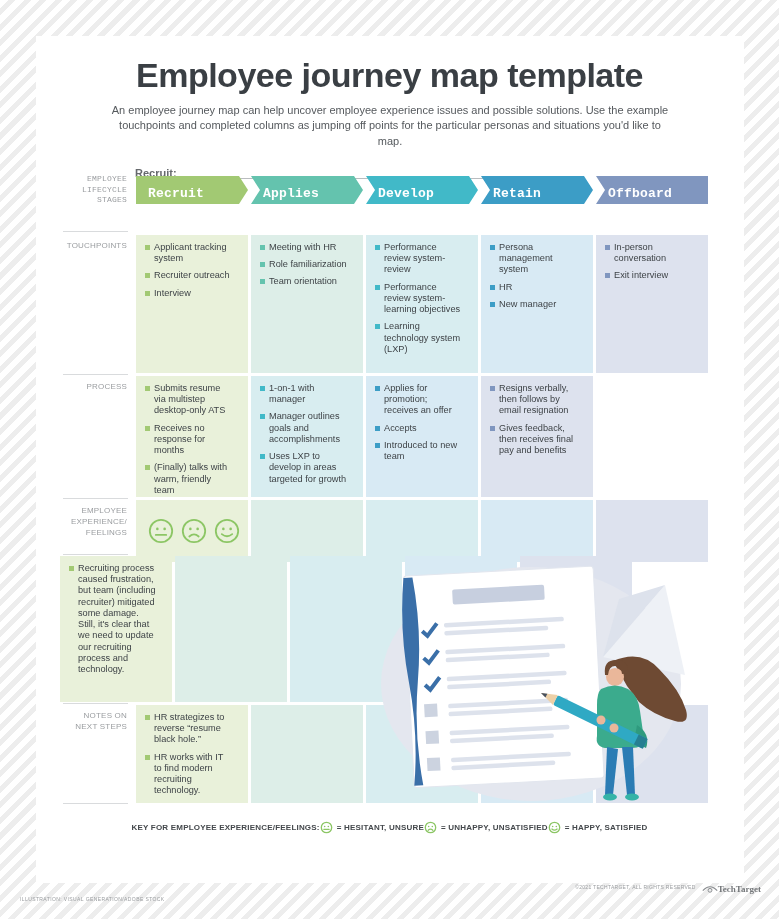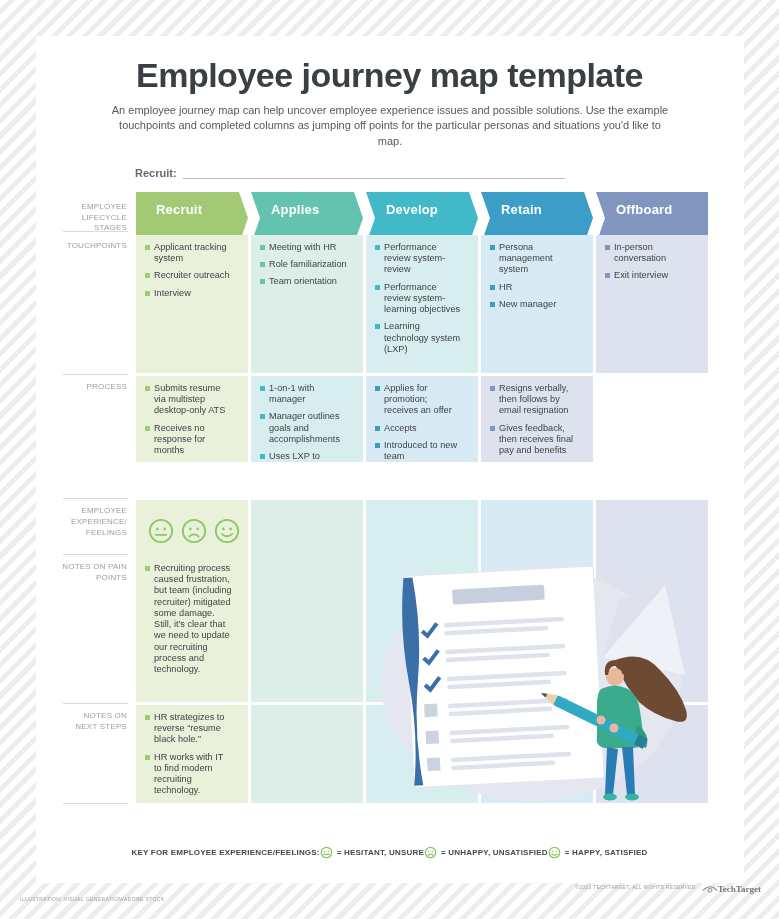--- a/index.html
+++ b/index.html
@@ -30,21 +30,21 @@
     color:#9a9da0; letter-spacing:0.2px; padding:6px 6px 0 0;
   }
   .row-label.vcenter { display:flex; align-items:center; justify-content:flex-end; padding-top:0; }
   .cell { width:112px; flex:none; overflow:hidden; padding:7px 15px 0 9px; }
   .c0 { background:var(--tint-0); } .c1 { background:var(--tint-1); }
   .c2 { background:var(--tint-2); } .c3 { background:var(--tint-3); }
   .c4 { background:var(--tint-4); }
 
   .stage-block {
     width:112px; flex:none; color:#fff; font-weight:bold; font-size:13px;
-    line-height:36px; padding-left:20px; letter-spacing:0.2px;
+    line-height:36px; padding-left:12px; letter-spacing:0.2px;
   }
   .s0 { background:var(--stage-0); clip-path:polygon(0 0, calc(100% - 9px) 0, 100% 50%, calc(100% - 9px) 100%, 0 100%); }
   .s1 { background:var(--stage-1); }
   .s2 { background:var(--stage-2); }
   .s3 { background:var(--stage-3); }
   .s1,.s2,.s3 { clip-path:polygon(0 0, calc(100% - 9px) 0, 100% 50%, calc(100% - 9px) 100%, 0 100%, 9px 50%); }
   .s4 { background:var(--stage-4); clip-path:polygon(0 0, 100% 0, 100% 100%, 0 100%, 9px 50%); }
 
   .bullet-item { display:flex; margin-bottom:6px; }
   .bullet { width:5px; height:5px; flex:none; margin:3px 4px 0 0; }
@@ -54,21 +54,21 @@
   .bullet-text { font-size:9.2px; line-height:1.22; color:#3e4347; }
 
   .faces-cell { display:flex; align-items:center; gap:7px; padding:0 0 0 12px; }
 
   .lbl-line { position:absolute; left:63px; width:65px; height:1px; background:#d9dbdd; }
 
   .illus { position:absolute; left:373px; top:557px; width:337px; height:247px; }
 
   .key {
     position:absolute; left:0; top:821px; width:779px;
-    display:flex; align-items:center; justify-content:center; gap:0;margin-top:25px;
+    display:flex; align-items:center; justify-content:center; gap:0;
   }
   .key-label { font-size:8px; font-weight:bold; color:#44484c; letter-spacing:0.2px; }
   .key-entry { display:inline-flex; align-items:center; gap:4px; font-size:8px; font-weight:bold; color:#44484c; letter-spacing:0.2px; }
   .key-face { display:inline-flex; align-items:center; }
 
   .credit { position:absolute; left:20px; top:896px; font-size:5px; color:#9a9da0; letter-spacing:0.4px; }
   .footer-right { position:absolute; right:18px; top:884px; display:flex; align-items:flex-end; gap:6px; }
   .copyright { font-size:5px; color:#9a9da0; letter-spacing:0.3px; margin-bottom:4px; }
   .tt-logo { display:inline-flex; flex-direction:row; align-items:center; }
   .tt-brand { font-size:9px; font-weight:bold; color:#75787b; font-family:"Liberation Serif", serif; }
@@ -80,21 +80,21 @@
   <div class="card"></div>
 
   <div class="title">Employee journey map template</div>
   <div class="subtitle">An employee journey map can help uncover employee experience issues and possible solutions. Use the example touchpoints and completed columns as jumping off points for the particular personas and situations you'd like to map.</div>
 
   <div class="persona-row">
     <span class="persona-label">Recruit:</span>
     <span class="persona-line"></span>
   </div>
 
-  <div class="trow" style="top:192px; height:52px;">
+  <div class="trow" style="top:176px; height:28px;font-family:Liberation Mono, monospace;">
     <div class="row-label vcenter">EMPLOYEE LIFECYCLE STAGES</div>
     <div class="stage-block s0">Recruit</div>
     <div class="stage-block s1">Applies</div>
     <div class="stage-block s2">Develop</div>
     <div class="stage-block s3">Retain</div>
     <div class="stage-block s4">Offboard</div>
   </div>
 
   <div class="trow" style="top:235px; height:138px;">
     <div class="row-label">TOUCHPOINTS</div>
@@ -159,21 +159,21 @@
           <span class="bullet"></span>
           <span class="bullet-text">In-person conversation</span>
         </div>
         <div class="bullet-item">
           <span class="bullet"></span>
           <span class="bullet-text">Exit interview</span>
         </div>
       </div>
   </div>
 
-  <div class="trow" style="top:376px; height:86px;justify-content:center;">
+  <div class="trow" style="top:376px; height:121px;justify-content:center;">
     <div class="row-label">PROCESS</div>
     <div class="cell c0">
         <div class="bullet-item">
           <span class="bullet"></span>
           <span class="bullet-text">Submits resume via multistep desktop-only ATS</span>
         </div>
         <div class="bullet-item">
           <span class="bullet"></span>
           <span class="bullet-text">Receives no response for months</span>
         </div>
@@ -244,21 +244,20 @@
     <path d="M 7.8 16.12 Q 13 20.28 18.2 16.12" fill="none" stroke="#8cc665" stroke-width="1.8" stroke-linecap="round"></path>
         </svg>
       </div>
     <div class="cell c1"></div>
     <div class="cell c2"></div>
     <div class="cell c3"></div>
     <div class="cell c4"></div>
   </div>
 
   <div class="trow" style="top:556px; height:146px;">
-    <div class="row-label">NOTES ON PAIN POINTS</div>
     <div class="cell c0">
         <div class="bullet-item">
           <span class="bullet"></span>
           <span class="bullet-text">Recruiting process caused frustration, but team (including recruiter) mitigated some damage. Still, it's clear that we need to update our recruiting process and technology.</span>
         </div>
       </div>
     <div class="cell c1"></div>
     <div class="cell c2"></div>
     <div class="cell c3"></div>
     <div class="cell c4"></div>

